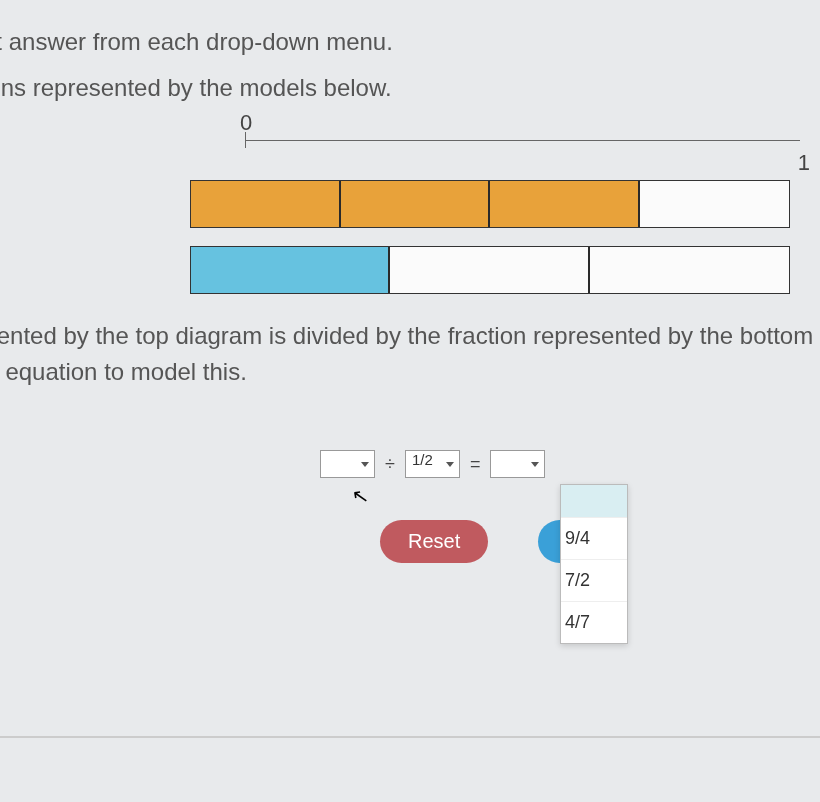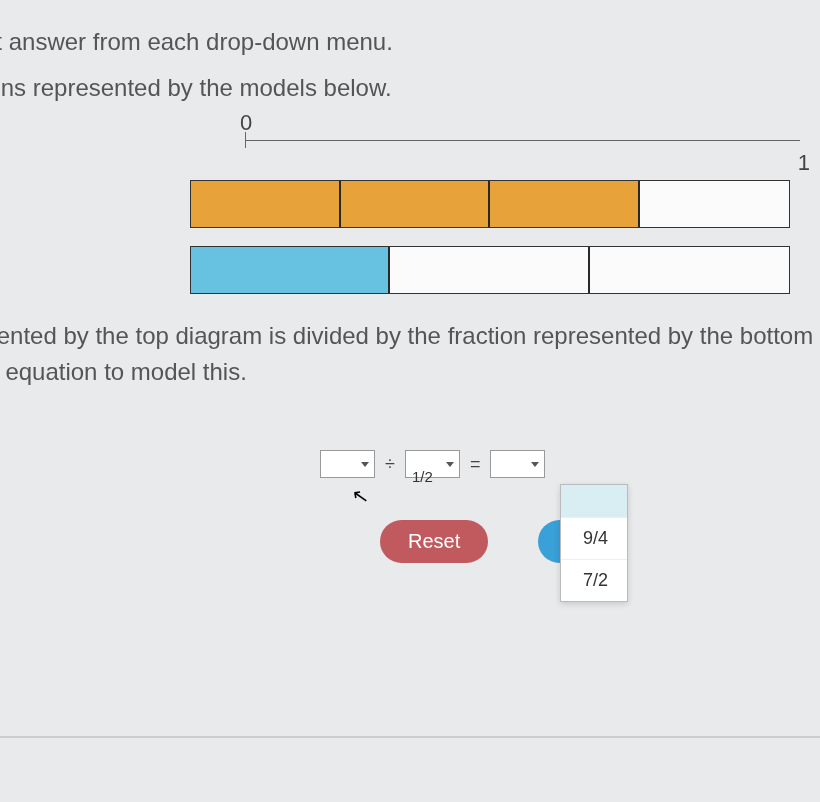--- a/index.html
+++ b/index.html
@@ -73,21 +73,21 @@
       align-items: center;
       gap: 10px;
       font-size: 18px;
       color: #444;
     }
     .dd {
       border: 1px solid #999;
       background: #fff;
       height: 28px;
       min-width: 55px;
-      padding: 17px 18px 3px 6px;
+      padding: 0 18px 3px 6px;
       font-size: 15px;
       position: relative;
       display:inline-block;
       color:#333;
     }
     .dd::after {
       content: '';
       position: absolute;
       right: 5px; top: 11px;
       border-left: 4px solid transparent;
@@ -123,21 +123,21 @@
       width: 68px;
       background: #fff;
       border: 1px solid #bbb;
       box-shadow: 0 2px 6px rgba(0,0,0,0.15);
       z-index: 50;
     }
     .dropdown-open .sel-blank {
       height: 32px; background: #d9eef2;
     }
     .dropdown-open .opt {
-      padding: 10px 22px;
+      padding: 10px 4px;
       font-size: 18px;
       color: #333;
       border-top: 1px solid #eee;
       cursor: pointer;
     }
     .divider {
       position: absolute;
       top: 736px; left: 0;
       width: 820px; height: 2px;
       background: #ccc;
@@ -184,15 +184,16 @@
 
 <div class="btn-row">
   <button class="btn btn-reset">Reset</button>
   <button class="btn btn-submit">t</button>
 </div>
 
 <div class="dropdown-open">
   <div class="sel-blank"></div>
   <div class="opt">9/4</div>
   <div class="opt">7/2</div>
+  <div class="opt">4/7</div>
 </div>
 
 <div class="divider"></div>
 
 </body></html>

